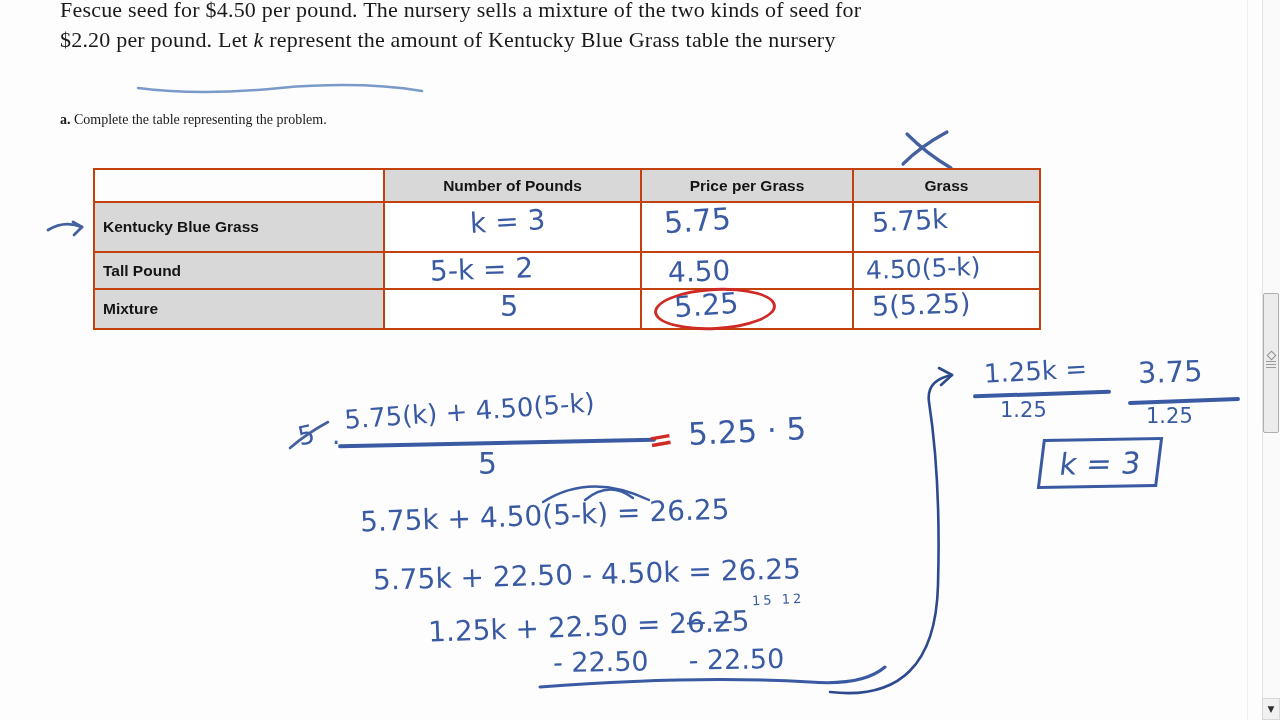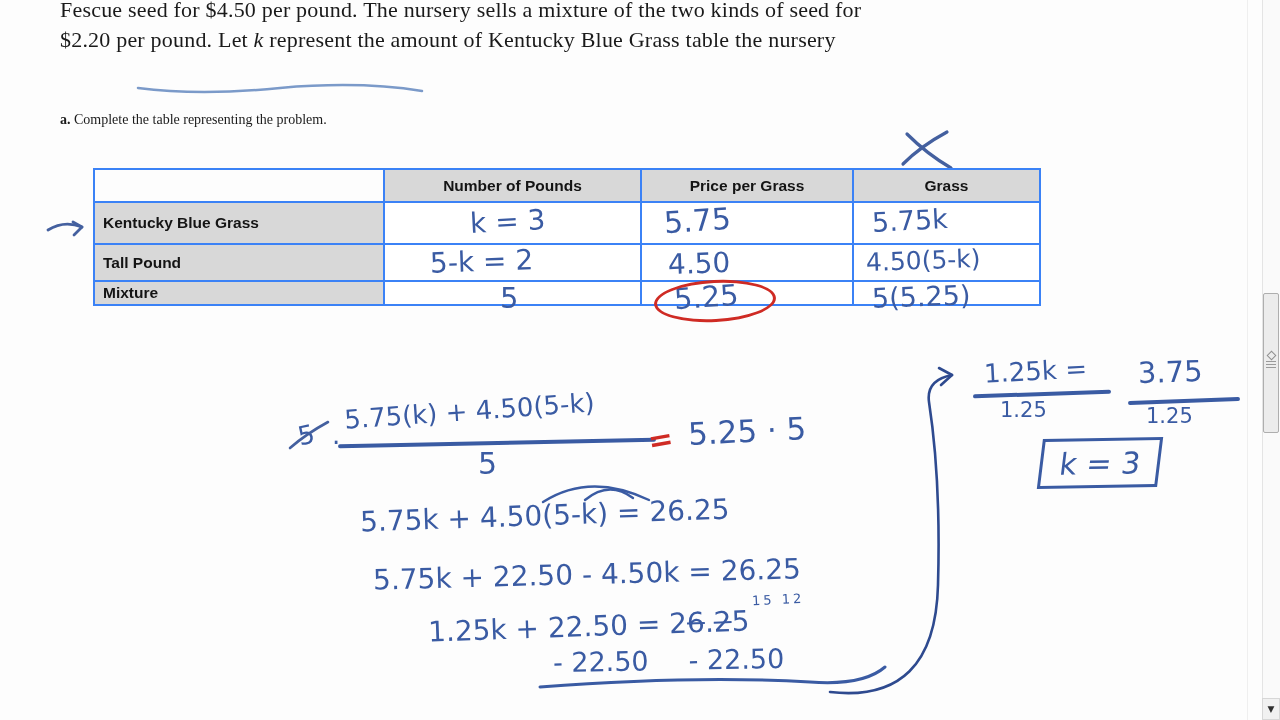--- a/index.html
+++ b/index.html
@@ -10,21 +10,21 @@
   
   .para { position:absolute; left:60px; top:-5px; width:1140px;
           font-size:22px; line-height:29.6px; color:#1a1a1a; letter-spacing:0.2px; }
   .para .var { font-style:italic; }
   .instruction { position:absolute; left:60px; top:112px; font-size:14px; color:#1a1a1a; }
   .instruction b { font-weight:bold; }
 
   
   table.seed { position:absolute; left:93px; top:168px; border-collapse:collapse;
                table-layout:fixed; }
-  table.seed th, table.seed td { border:2px solid #3b82f6;
+  table.seed th, table.seed td { border:2px solid #c2410c;
       font-family:"Liberation Sans", sans-serif; font-weight:bold;
       font-size:15.5px; color:#141414; }
   th.colhead { background:#d8d8d8; text-align:center; height:33px; }
   td.rowlabel { background:#d8d8d8; text-align:left; padding-left:8px; height:38px; }
   td.data { position:relative; background:#fff; }
   th.ghost { border:none; background:transparent; }
 
   
   .hw { position:absolute; font-family:"DejaVu Sans", sans-serif; color:#3a5ba3;
         white-space:pre; font-weight:400; }
@@ -88,21 +88,21 @@
         <col style="width:187px">
       </colgroup>
     <tbody>
         <tr>
       <th class="ghost"></th>
       <th class="colhead">Number of Pounds</th>
       <th class="colhead">Price per Grass</th>
       <th class="colhead">Grass</th>
     </tr>
     <tr>
-      <td class="rowlabel" style="height:42px">Kentucky Blue Grass</td>
+      <td class="rowlabel" style="height:50px">Kentucky Blue Grass</td>
       <td class="data">
         <span class="hw" style="left:85px; top:2px; font-size:28px; transform:rotate(-3deg);">k = 3</span>
       </td>
       <td class="data">
         <span class="hw" style="left:22px; top:0px; font-size:30px; transform:rotate(-4deg);">5.75</span>
       </td>
       <td class="data">
         <span class="hw" style="left:18px; top:2px; font-size:27px; transform:rotate(-3deg);">5.75k</span>
       </td>
     </tr>
@@ -112,21 +112,21 @@
         <span class="hw" style="left:45px; top:0px; font-size:28px; transform:rotate(-2deg);">5-k = 2</span>
       </td>
       <td class="data">
         <span class="hw" style="left:26px; top:2px; font-size:28px; transform:rotate(-2deg);">4.50</span>
       </td>
       <td class="data">
         <span class="hw" style="left:12px; top:1px; font-size:25px; transform:rotate(-2deg);">4.50(5-k)</span>
       </td>
     </tr>
     <tr>
-      <td class="rowlabel" style="height:24px">Mixture</td>
+      <td class="rowlabel" style="height:40px">Mixture</td>
       <td class="data">
         <span class="hw" style="left:115px; top:-1px; font-size:29px;">5</span>
       </td>
       <td class="data">
         <span class="hw" style="left:32px; top:-2px; font-size:29px; transform:rotate(-4deg);">5.25</span>
         <div class="redring" style="left:12px; top:-2px; width:122px; height:42px; transform:rotate(-3deg);"></div>
       </td>
       <td class="data">
         <span class="hw" style="left:18px; top:-1px; font-size:27px; transform:rotate(-2deg);">5(5.25)</span>
       </td>

